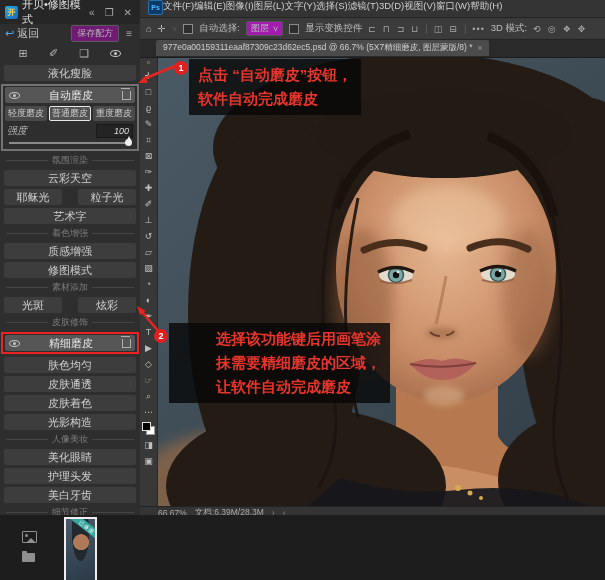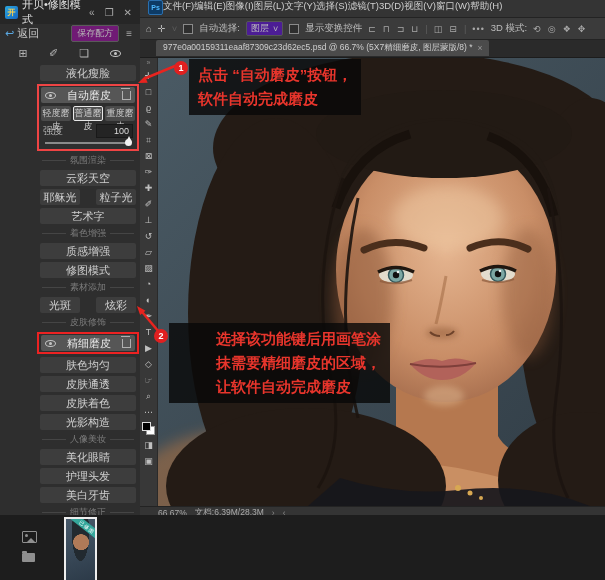--- a/index.html
+++ b/index.html
@@ -12,55 +12,55 @@
   .kb-logo{width:13px;height:13px;background:linear-gradient(135deg,#2aa7e0,#1565c0);border-radius:2px;
            color:#ffd34d;font-size:8px;font-weight:bold;display:flex;align-items:center;justify-content:center;}
   .p-title .t{font-size:11px;color:#e0e0e0;flex:1;}
   .tbi{font-size:10px;color:#a8a8a8;padding:0 3px;}
   .p-row2{height:18px;display:flex;align-items:center;padding:0 5px;gap:4px;}
   .back{font-size:11px;color:#c8c8c8;display:flex;gap:3px;align-items:center;flex:1;}
   .back .bi{color:#5aa7e0;font-size:11px;}
   .save-recipe{font-size:9px;color:#b5b5b5;border:1px solid #5a5a5a;border-radius:2px;padding:1px 5px;background:#701a75;}
   .p-icons{height:18px;display:flex;align-items:center;justify-content:space-around;padding:0 8px;margin-top:2px;}
   .p-icons .ic{font-size:11px;color:#b5b5b5;}
-  .p-body{padding:3px 0 0 8px;margin-left:28px;}
+  .p-body{padding:3px 0 0 0;}
   .btn{height:16px;line-height:16px;background:#3d3d3d;border-radius:2px;margin:0 4px 3px 4px;
        text-align:center;font-size:11px;color:#cfcfcf;}
   .half-row{display:flex;gap:16px;margin:0 4px 3px 4px;}
   .half-row .btn{flex:1;margin:0;}
   .sec{display:flex;align-items:center;gap:4px;color:#7c7c7c;font-size:9px;margin:2px 6px 3px 6px;}
   .sec::before,.sec::after{content:"";flex:1;height:1px;background:#454545;}
-  .redgroup{border:2px solid #ef4444;margin:1px 1px 3px 1px;padding:1px 2px 3px 2px;background:#2e2e2e;}
+  .redgroup{border:2px solid #737373;margin:1px 1px 3px 1px;padding:1px 2px 3px 2px;background:#2e2e2e;}
   .hl-row{height:16px;display:flex;align-items:center;background:#565656;border-radius:2px;padding:0 4px;margin-bottom:3px;}
   .hl-row .lbl{flex:1;text-align:center;font-size:11px;color:#e8e8e8;}
   .sub-row{display:flex;gap:2px;margin-bottom:3px;}
   .sub{flex:1;height:13px;line-height:13px;background:#4a4a4a;font-size:9px;color:#ccc;text-align:center;border:1px solid transparent;border-radius:2px;}
   .sub.sel{border-color:#e8e8e8;background:#525252;}
-  .str-row{display:flex;align-items:center;font-size:10px;color:#bdbdbd;padding:0 2px;margin-bottom:3px;}
+  .str-row{display:flex;align-items:center;font-size:10px;color:#bdbdbd;padding:0 2px;margin-bottom:3px;font-style:italic;}
   .str-row .sp{flex:1;}
   .str-val{width:32px;height:12px;line-height:12px;background:#242424;border:1px solid #191919;color:#ddd;
            font-size:9px;text-align:right;padding-right:3px;}
   .slider{position:relative;height:2px;background:#8a8a8a;margin:4px 4px 2px 4px;}
   .drop{position:absolute;right:-1px;top:-3px;width:7px;height:7px;background:#f0f0f0;border-radius:50%;}
   .drop::before{content:"";position:absolute;left:1.5px;top:-3px;border-left:2px solid transparent;border-right:2px solid transparent;border-bottom:4px solid #f0f0f0;}
   .redbox{border:2px solid #ec2222;margin:0 1px 3px 1px;padding:1px 2px;}
   .redbox .hl-row{margin-bottom:0;}
   .eye{display:inline-block;width:11px;height:11px;position:relative;}
   .eye::before{content:"";position:absolute;left:0;right:0;top:2px;bottom:2px;border:1px solid #c5c5c5;border-radius:50%;}
   .eye::after{content:"";position:absolute;left:4px;top:4.5px;width:3px;height:3px;background:#c5c5c5;border-radius:50%;}
   .trash{width:7px;height:8px;border:1px solid #b0b0b0;border-top:none;position:relative;display:inline-block;}
   .trash::before{content:"";position:absolute;left:-2px;top:-3px;width:9px;height:1px;background:#b0b0b0;}
   
   .ps{position:absolute;left:140px;top:0;width:465px;height:515px;background:#333;}
   .menubar{height:17px;background:#343434;border-bottom:1px solid #232323;display:flex;align-items:flex-start;padding:0 8px;font-size:9.5px;color:#cfcfcf;}
   .ps-logo{width:13px;height:13px;background:#0d3b66;border:1px solid #2a6fae;border-radius:2px;color:#4db8ff;
            font-size:7px;font-weight:bold;display:flex;align-items:center;justify-content:center;}
   .optionsbar{height:21px;background:#3b3b3b;border-bottom:1px solid #232323;display:flex;align-items:center;gap:6px;padding:0 6px;font-size:9.5px;color:#bdbdbd;}
   .cb{display:inline-block;width:8px;height:8px;border:1px solid #8a8a8a;background:#2e2e2e;}
-  .dd{display:flex;align-items:center;gap:4px;background:#4c1d95;border:1px solid #555;border-radius:2px;padding:0 4px;height:13px;font-size:9px;}
+  .dd{display:flex;align-items:center;gap:4px;background:#a21caf;border:1px solid #555;border-radius:2px;padding:0 4px;height:13px;font-size:9px;}
   .vbar{color:#5c5c5c;}
   .opt-ic{color:#a8a8a8;font-size:9px;letter-spacing:1px;}
   .tabbar{height:17px;background:#2a2a2a;border-bottom:1px solid #1c1c1c;display:flex;padding-left:16px;}
   .tab{height:16px;background:#4b4b4b;display:flex;align-items:center;gap:5px;padding:0 7px;font-size:8.5px;color:#cfcfcf;border-radius:2px 2px 0 0;}
   .tab .x{color:#999;}
   .workarea{display:flex;height:448px;}
   .tools{width:17px;background:#383838;border-right:1px solid #2a2a2a;display:flex;flex-direction:column;align-items:center;}
   .tools .chev{font-size:7px;color:#888;height:10px;line-height:10px;}
   .tool{font-size:9px;color:#c0c0c0;height:16px;line-height:16px;}
   .swatches{position:relative;width:13px;height:13px;margin:2px 0;}

